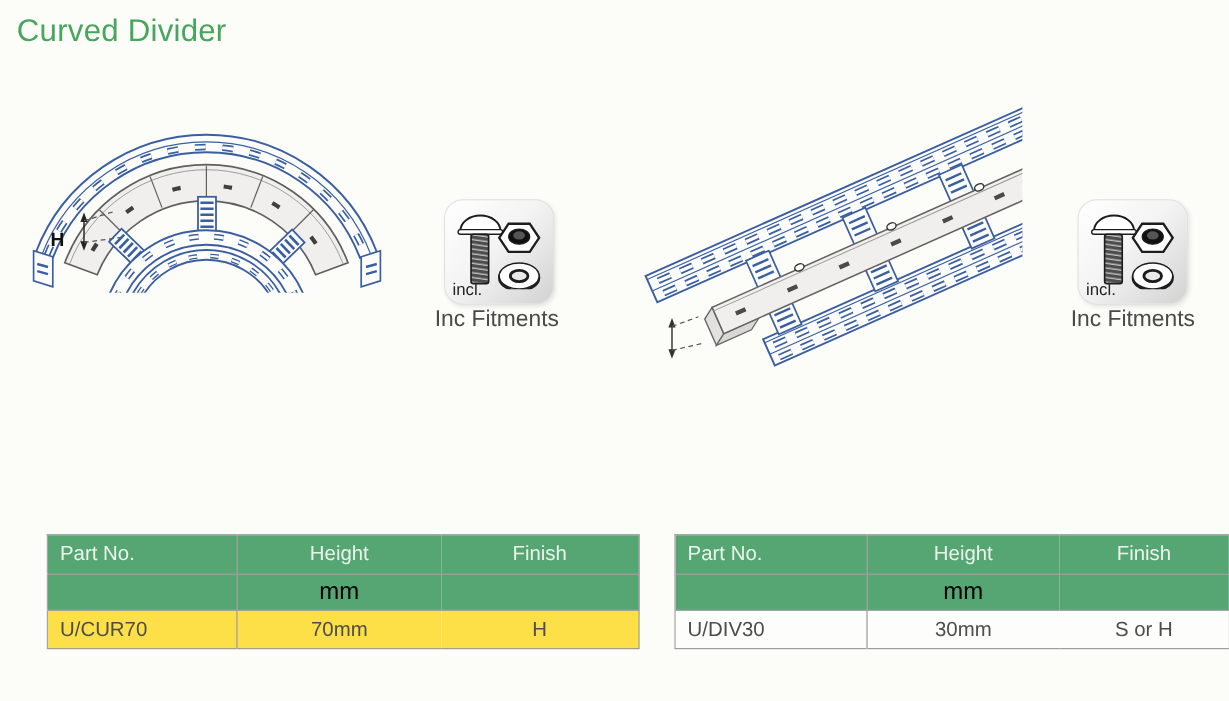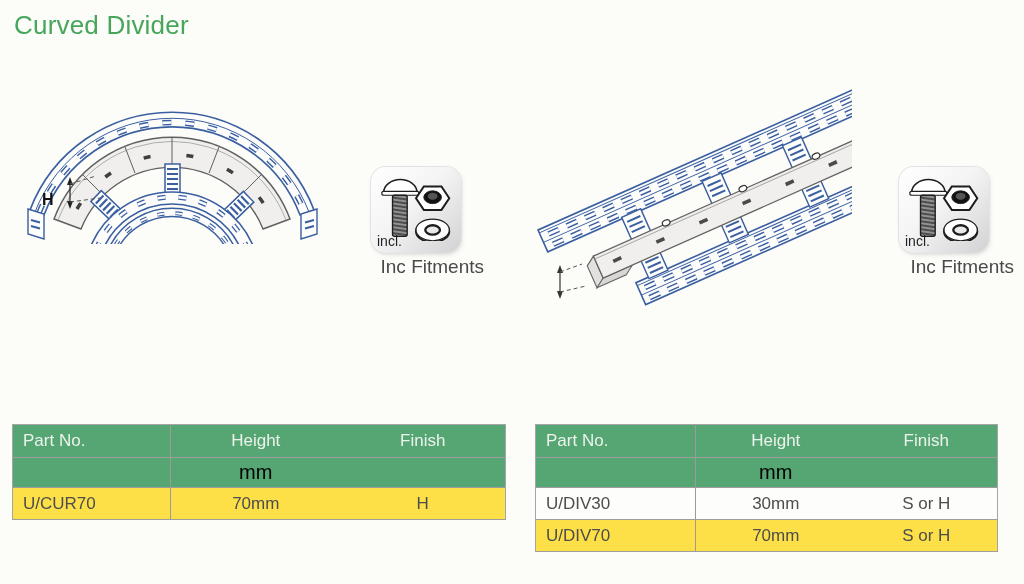--- a/index.html
+++ b/index.html
@@ -26,29 +26,30 @@
     box-shadow:0 0 0 1px #e2e2e2, 1px 2px 4px rgba(0,0,0,0.12);
   }
   .badge svg{position:absolute;top:4px;left:0;}
   .badge .incl{
     position:absolute;bottom:4px;left:6px;width:56px;
     text-align:left;font-size:14px;color:#242424;
   }
   .badge.b-left{left:371px;top:167px;}
   .badge.b-right{left:899px;top:167px;}
   .caption{
-    position:absolute;top:256px;width:140px;text-align:right;
+    position:absolute;top:256px;width:140px;text-align:center;
     font-size:19px;color:#4a4a4a;
   }
   .caption.c-left{left:344px;}
   .caption.c-right{left:874px;}
   table.spec{
-    position:absolute;top:424px;border-collapse:collapse;table-layout:fixed;
+    position:absolute;top:445px;border-collapse:collapse;table-layout:fixed;
     font-size:17px;color:#4d4d4d;
     border:1px solid #a5a5a5;
+    margin-left:27px;
   }
   table.spec.t-left{left:12px;width:493px;}
   table.spec.t-right{left:535px;width:462px;}
   table.spec tr{border-bottom:1px solid #9e9e9e;}
   table.spec th{
     background:#55a673;color:#ecf3ed;font-weight:normal;
     height:30px;
   }
   table.spec tr.units td{background:#55a673;color:#000000;height:27px;font-size:20px;}
   table.spec td{height:29px;}
@@ -250,21 +251,16 @@
         <td>mm</td>
         <td></td>
       </tr>
     </thead>
     <tbody>
       <tr class="row-a">
         <td>U/DIV30</td>
         <td>30mm</td>
         <td>S or H</td>
       </tr>
-      <tr class="row-b">
-        <td>U/DIV70</td>
-        <td>70mm</td>
-        <td>S or H</td>
-      </tr>
     </tbody>
   </table>
 
 </div>
 
 </body></html>

